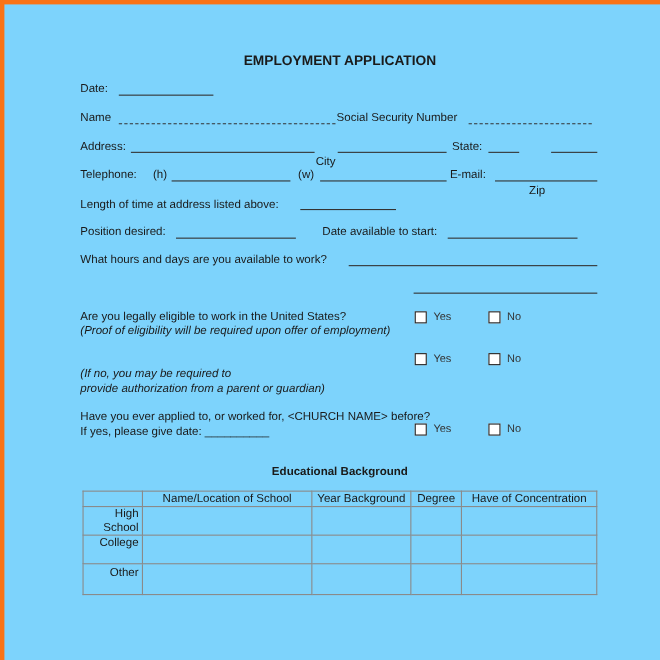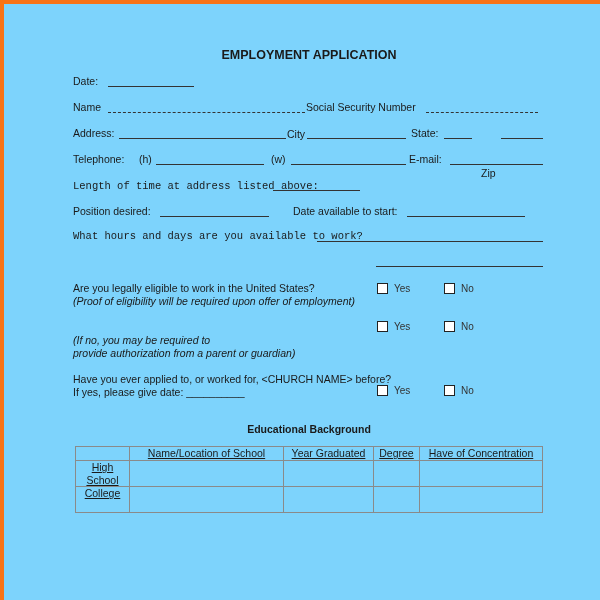--- a/index.html
+++ b/index.html
@@ -11,25 +11,25 @@
     }
     .abs { position: absolute; white-space: nowrap; }
     .title { font-weight: bold; font-size: 12.5px; left: 0; width: 610px; text-align: center; top: 44px; }
     .line { position: absolute; height: 0; border-bottom: 1px solid #333; }
     .italic { font-style: italic; text-align: center; }
     .cb { position: absolute; width: 9px; height: 9px; border: 1px solid #222; background: #fff; }
     .cbl { position: absolute; font-size: 10px; color: #333; }
     .subtitle { font-weight: bold; font-size: 10.5px; left: 0; width: 610px; text-align: center; top: 419px; }
     table.edu {
       position: absolute; left: 71px; top: 442px; width: 468px;
-      border-collapse: collapse; font-size: 10.5px; text-decoration: underline;
+      border-collapse: collapse; font-size: 10.5px;
     }
     table.edu td, table.edu th {
       border: 1px solid #8a8a8a; padding: 0 3px; vertical-align: top;
-      font-weight: normal; text-align: center; line-height: 12.5px;
+      font-weight: normal; text-align: right; line-height: 12.5px;
     }
     table.edu th { text-align: center; height: 13px; }
     table.edu tr.r td { height: 25px; }
   </style>
 </head>
 <body>
 
 <div class="page">
 
   <div class="abs title">EMPLOYMENT APPLICATION</div>
@@ -37,44 +37,44 @@
   <div class="abs" style="left:69px; top:71px;">Date:</div>
   <div class="line" style="left:104px; top:82px; width:86px;"></div>
 
   <div class="abs" style="left:69px; top:97px;">Name</div>
   <div class="line" style="left:104px; top:108px; width:197px; border-bottom-style:dashed;"></div>
   <div class="abs" style="left:302px; top:97px;">Social Security Number</div>
   <div class="line" style="left:422px; top:108px; width:112px; border-bottom-style:dashed;"></div>
 
   <div class="abs" style="left:69px; top:123px;text-align:center;">Address:</div>
   <div class="line" style="left:115px; top:134px; width:167px;"></div>
-  <div class="abs" style="left:283px; top:124px;">City</div>
+  <div class="abs" style="left:283px; top:137px;">City</div>
   <div class="line" style="left:303px; top:134px; width:99px;"></div>
   <div class="abs" style="left:407px; top:123px;">State:</div>
   <div class="line" style="left:440px; top:134px; width:28px;"></div>
   <div class="abs" style="left:477px; top:123px;margin-top:40px;">Zip</div>
   <div class="line" style="left:497px; top:134px; width:42px;"></div>
 
   <div class="abs" style="left:69px; top:149px;">Telephone:</div>
   <div class="abs" style="left:135px; top:149px;">(h)</div>
   <div class="line" style="left:152px; top:160px; width:108px;"></div>
   <div class="abs" style="left:267px; top:149px;">(w)</div>
   <div class="line" style="left:287px; top:160px; width:115px;"></div>
   <div class="abs" style="left:405px; top:149px;">E-mail:</div>
   <div class="line" style="left:446px; top:160px; width:93px;"></div>
 
-  <div class="abs" style="left:69px; top:176px;font-family:Liberation Mono, monospace;">Length of time at address listed above:</div>
+  <div class="abs" style="left:69px; top:176px;">Length of time at address listed above:</div>
   <div class="line" style="left:269px; top:186px; width:87px;"></div>
 
   <div class="abs" style="left:69px; top:201px;">Position desired:</div>
   <div class="line" style="left:156px; top:212px; width:109px;"></div>
   <div class="abs" style="left:289px; top:201px;">Date available to start:</div>
   <div class="line" style="left:403px; top:212px; width:118px;"></div>
 
-  <div class="abs" style="left:69px; top:226px;font-family:Liberation Mono, monospace;">What hours and days are you available to work?</div>
+  <div class="abs" style="left:69px; top:226px;">What hours and days are you available to work?</div>
   <div class="line" style="left:313px; top:237px; width:226px;"></div>
 
   <div class="line" style="left:372px; top:262px; width:167px;"></div>
 
   <div class="abs" style="left:69px; top:278px;">Are you legally eligible to work in the United States?</div>
   <div class="abs italic" style="left:69px; top:291px;">(Proof of eligibility will be required upon offer of employment)</div>
   <div class="cb" style="left:373px; top:279px;"></div>
   <div class="cbl" style="left:390px; top:279px;">Yes</div>
   <div class="cb" style="left:440px; top:279px;"></div>
   <div class="cbl" style="left:457px; top:279px;">No</div>
@@ -93,34 +93,41 @@
   <div class="cb" style="left:440px; top:381px;"></div>
   <div class="cbl" style="left:457px; top:381px;">No</div>
 
   <div class="abs subtitle">Educational Background</div>
 
   <table class="edu">
     <tbody>
         <tr>
       <th style="width:47px;"></th>
       <th style="width:147px;">Name/Location of School</th>
-      <th style="width:83px;">Year Graduated</th>
+      <th style="width:83px;">Year Background</th>
       <th style="width:39px;">Degree</th>
       <th>Have of Concentration</th>
     </tr>
     <tr class="r">
       <td><span>High</span><br><span>School</span></td>
       <td></td>
       <td></td>
       <td></td>
       <td></td>
     </tr>
     <tr class="r">
       <td>College</td>
       <td></td>
       <td></td>
       <td></td>
       <td></td>
     </tr>
+    <tr class="r">
+      <td style="padding-top:2px;">Other</td>
+      <td></td>
+      <td></td>
+      <td></td>
+      <td></td>
+    </tr>
   </tbody>
     </table>
 
 </div>
 
 </body></html>

